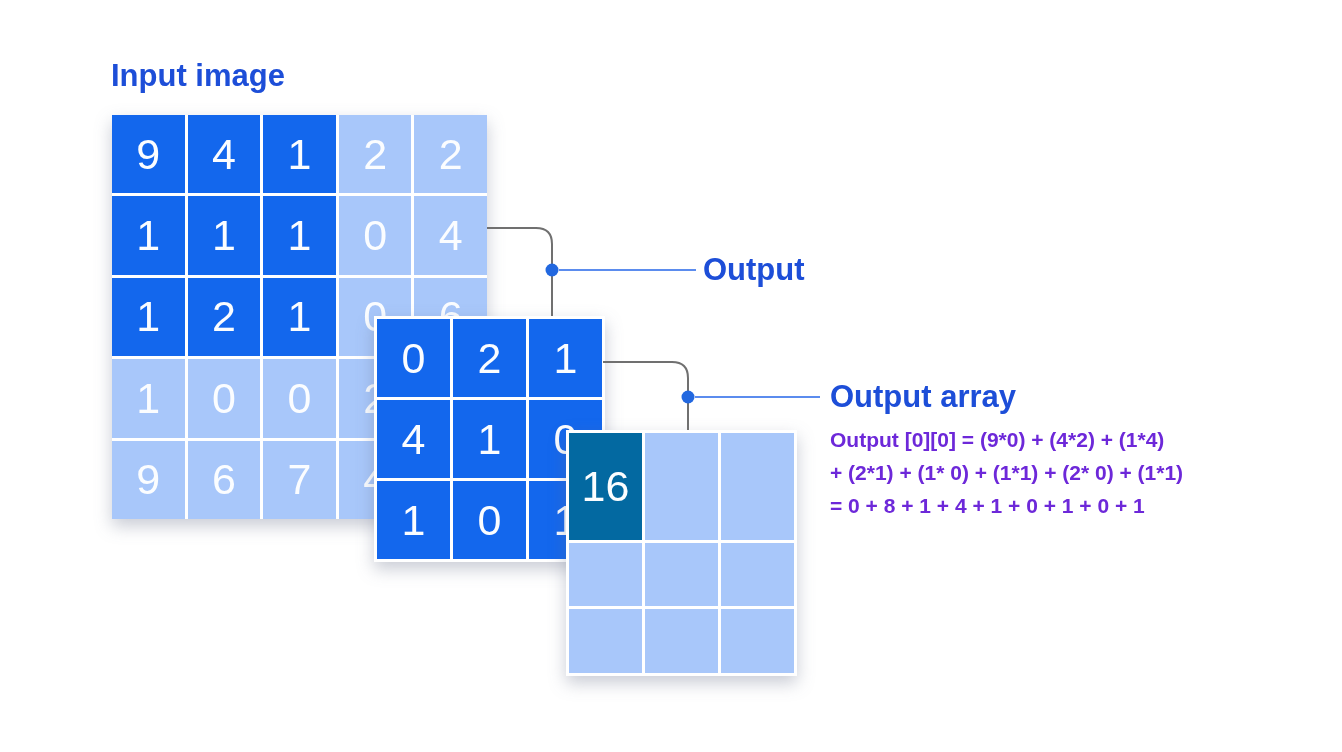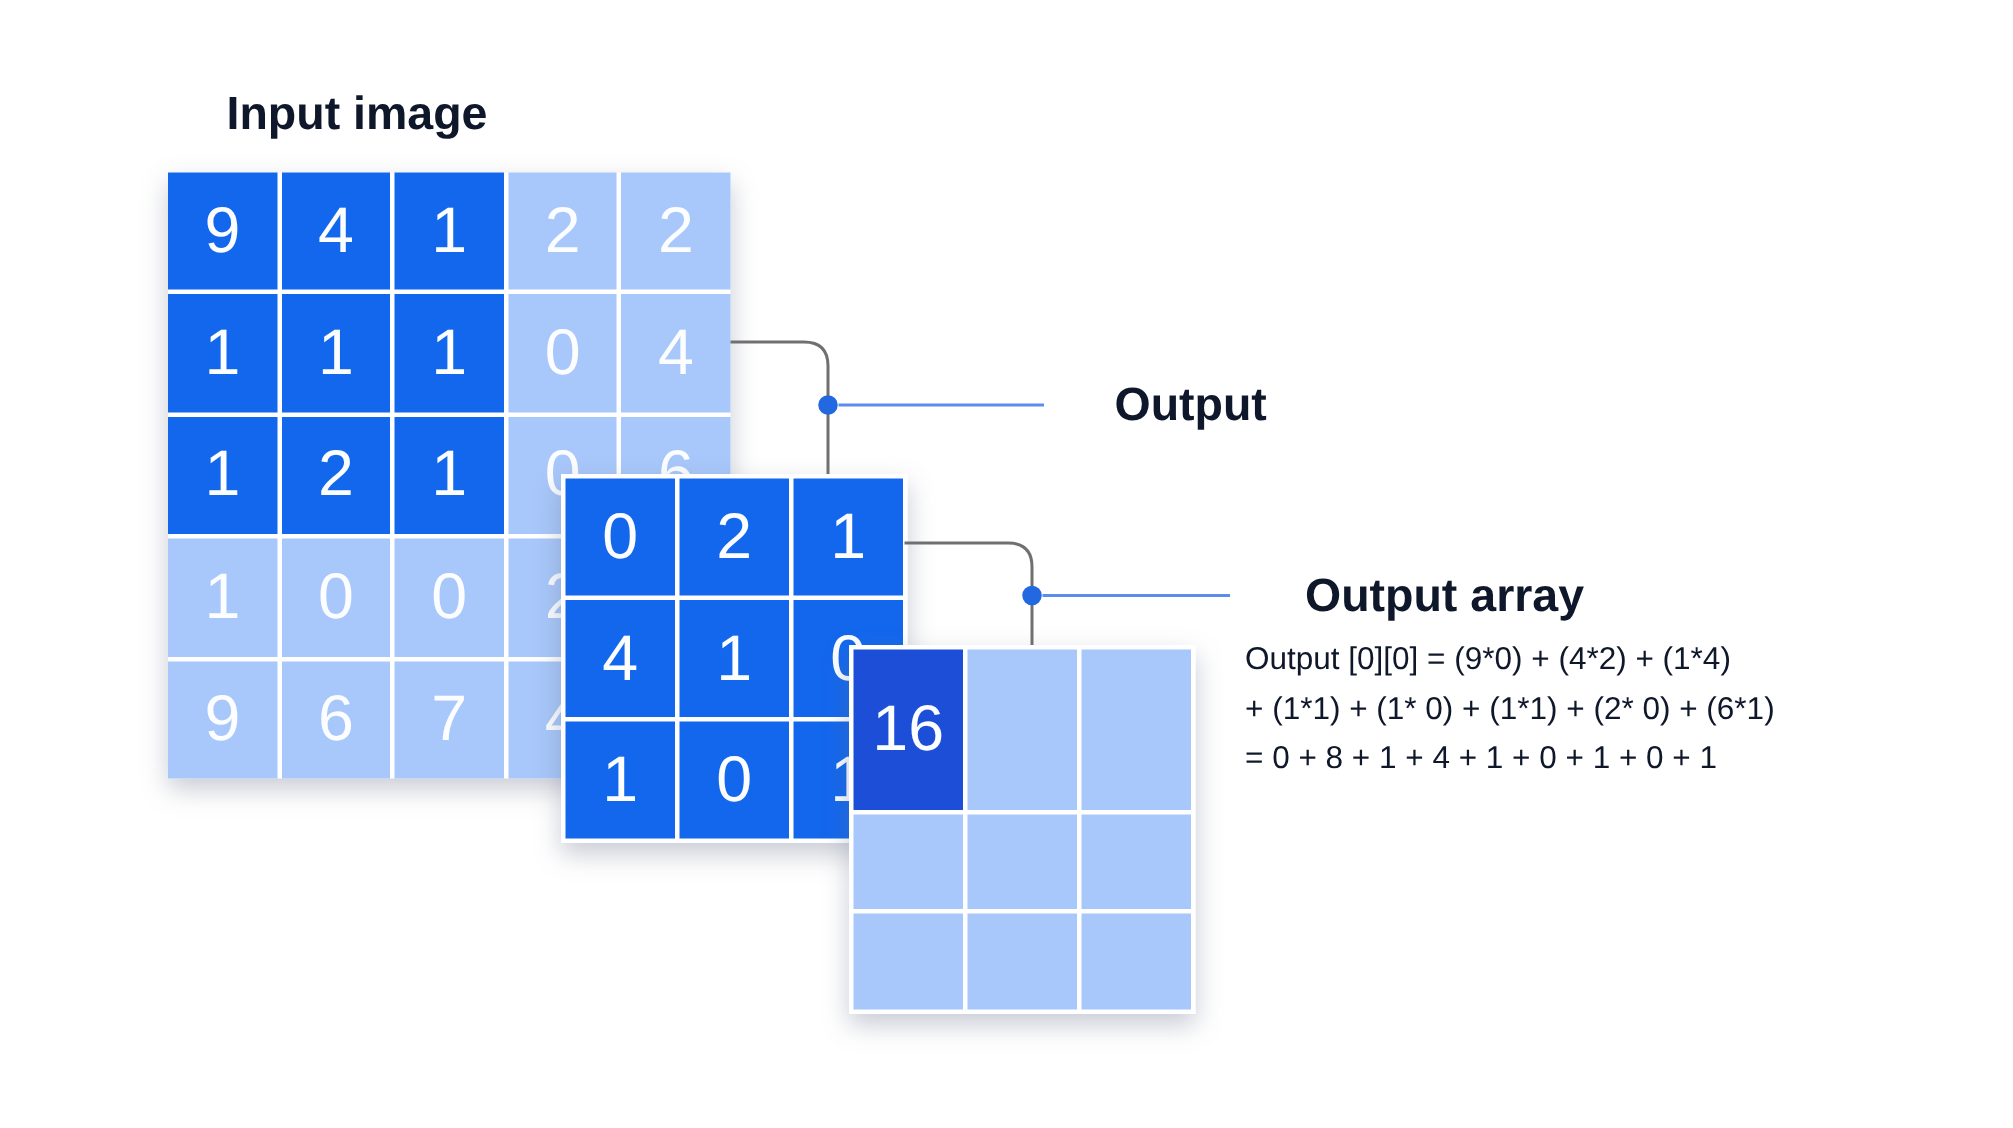--- a/index.html
+++ b/index.html
@@ -8,23 +8,22 @@
     width: 1342px;
     height: 752px;
     background: #ffffff;
     overflow: hidden;
     font-family: "Liberation Sans", sans-serif;
   }
   .heading {
     position: absolute;
     font-size: 31px;
     font-weight: 700;
-    color: #0f172a;
+    color: #1d4ed8;
     white-space: nowrap;
-    margin-left: 40px;
   }
   .grid {
     position: absolute;
     display: grid;
     gap: 3px;
     background: #ffffff;
     box-shadow: 0 7px 16px rgba(100, 110, 135, 0.35);
   }
   .grid.bordered {
     border: 3px solid #ffffff;
@@ -53,22 +52,23 @@
   #input-title  { left: 111px; top: 58px; z-index: 6; }
   #filter-title { left: 703px; top: 252px; z-index: 6; }
   #output-title { left: 830px; top: 379px; z-index: 6; text-align: center; }
   .calc {
     position: absolute;
     left: 830px;
     top: 423px;
     z-index: 6;
     font-size: 21px;
     line-height: 33px;
-    color: #0f172a;
+    color: #6d28d9;
     width: 440px;
+    font-weight: bold;
   }
   .calc-line { white-space: nowrap; }
 </style>
 </head>
 <body>
 
 <div class="canvas">
 
   <div class="heading" id="input-title">Input image</div>
 
@@ -115,34 +115,34 @@
       <div class="cell" style="background: rgb(19, 103, 237);">1</div>
       <div class="cell" style="background: rgb(19, 103, 237);">4</div>
       <div class="cell" style="background: rgb(19, 103, 237);">1</div>
       <div class="cell" style="background: rgb(19, 103, 237);">0</div>
       <div class="cell" style="background: rgb(19, 103, 237);">1</div>
       <div class="cell" style="background: rgb(19, 103, 237);">0</div>
       <div class="cell" style="background: rgb(19, 103, 237);">1</div>
     </div>
 
   <div class="grid bordered" id="output-grid" style="grid-template-columns: repeat(3, 1fr); background: rgb(255, 255, 255);">
-      <div class="cell" style="background: #1d4ed8;">16</div>
+      <div class="cell" style="background: #0369a1;">16</div>
       <div class="cell" style="background: rgb(168, 199, 250);"></div>
       <div class="cell" style="background: rgb(168, 199, 250);"></div>
       <div class="cell" style="background: rgb(168, 199, 250);"></div>
       <div class="cell" style="background: rgb(168, 199, 250);"></div>
       <div class="cell" style="background: rgb(168, 199, 250);"></div>
       <div class="cell" style="background: rgb(168, 199, 250);"></div>
       <div class="cell" style="background: rgb(168, 199, 250);"></div>
       <div class="cell" style="background: rgb(168, 199, 250);"></div>
     </div>
 
   <div class="heading" id="filter-title">Output</div>
 
   <div class="heading" id="output-title">Output array</div>
 
   <div class="calc">
     <div class="calc-line">Output [0][0] = (9*0) + (4*2) + (1*4)</div>
-    <div class="calc-line">+ (1*1) + (1* 0) + (1*1) + (2* 0) + (6*1)</div>
+    <div class="calc-line">+ (2*1) + (1* 0) + (1*1) + (2* 0) + (1*1)</div>
     <div class="calc-line">= 0 + 8 + 1 + 4 + 1 + 0 + 1 + 0 + 1</div>
   </div>
 
 </div>
 
 </body></html>

